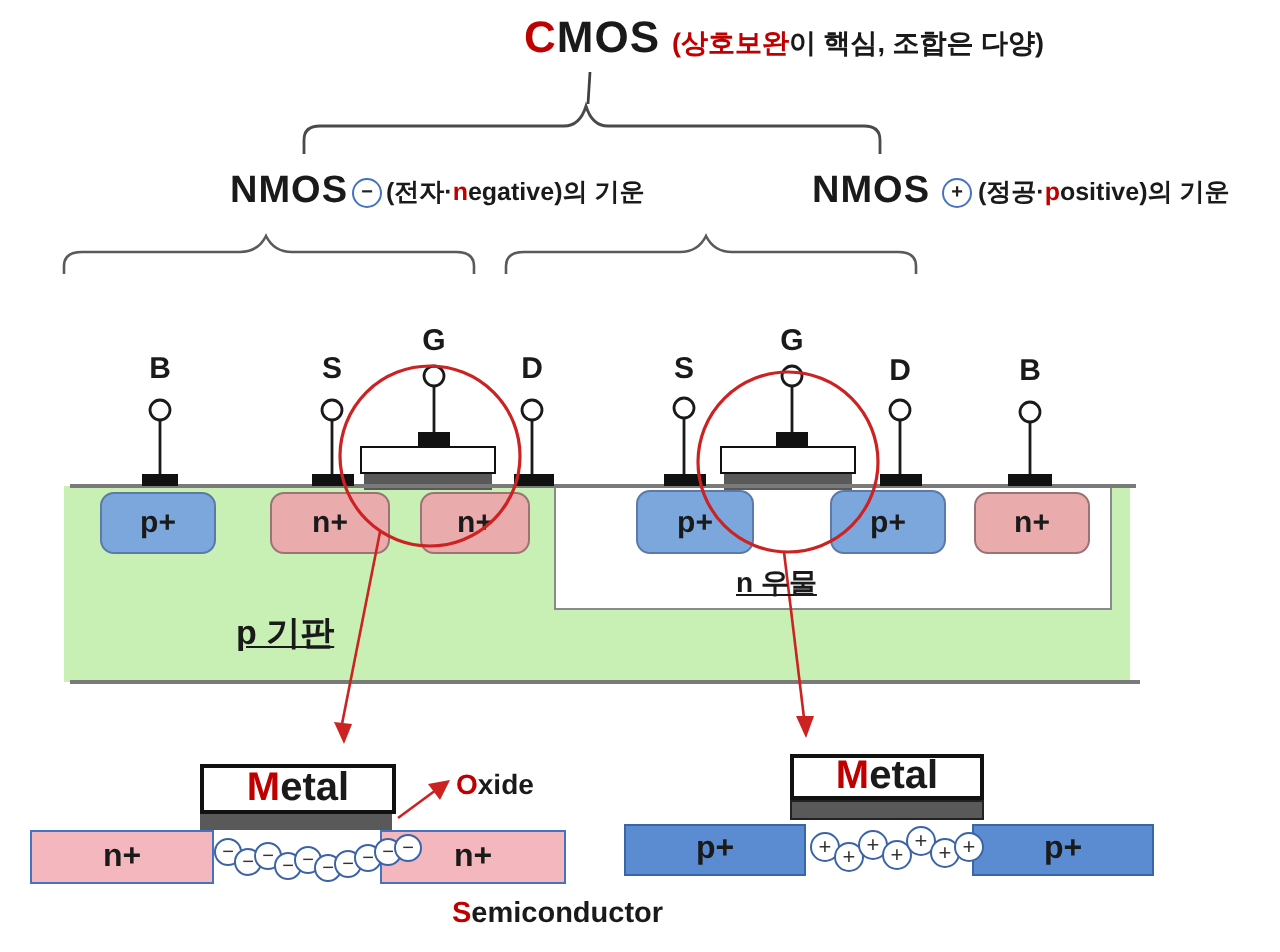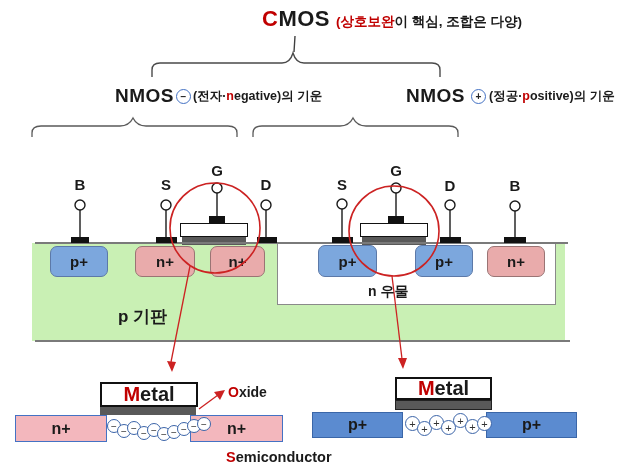--- a/index.html
+++ b/index.html
@@ -20,21 +20,21 @@
   
   .substrate{background:#c9f0b4;}
   .nwell{background:#ffffff;border:1.5px solid #8a8a8a;box-sizing:border-box;}
   .region{box-sizing:border-box;border-radius:7px;display:flex;align-items:center;justify-content:center;
           font-size:15px;font-weight:bold;}
   .region.p{background:#7ca7dd;border:1.5px solid #5c79a8;}
   .region.n{background:#e9abab;border:1.5px solid #9a7474;}
   .gate-metal{background:#ffffff;border:1.5px solid #111;box-sizing:border-box;}
   .gate-oxide{background:#595959;}
   .tlabel{font-size:15px;font-weight:bold;width:20px;text-align:center;}
-  .kor-label{font-weight:bold;}
+  .kor-label{font-weight:bold;text-decoration:underline;}
   
   .dmetal{background:#ffffff;border:2px solid #111;box-sizing:border-box;display:flex;align-items:center;justify-content:center;
           font-size:20px;font-weight:bold;}
   .doxide{background:#595959;}
   .doxide.b{border:1px solid #222;box-sizing:border-box;}
   .dregion{box-sizing:border-box;display:flex;align-items:center;justify-content:center;font-size:16px;font-weight:bold;}
   .dregion.n{background:#f3b7bd;border:1.5px solid #4472c4;}
   .dregion.p{background:#5b8bd0;border:1.5px solid #3a66a8;}
   .charges{display:flex;align-items:flex-start;}
   .charge{position:relative;display:inline-flex;align-items:center;justify-content:center;

